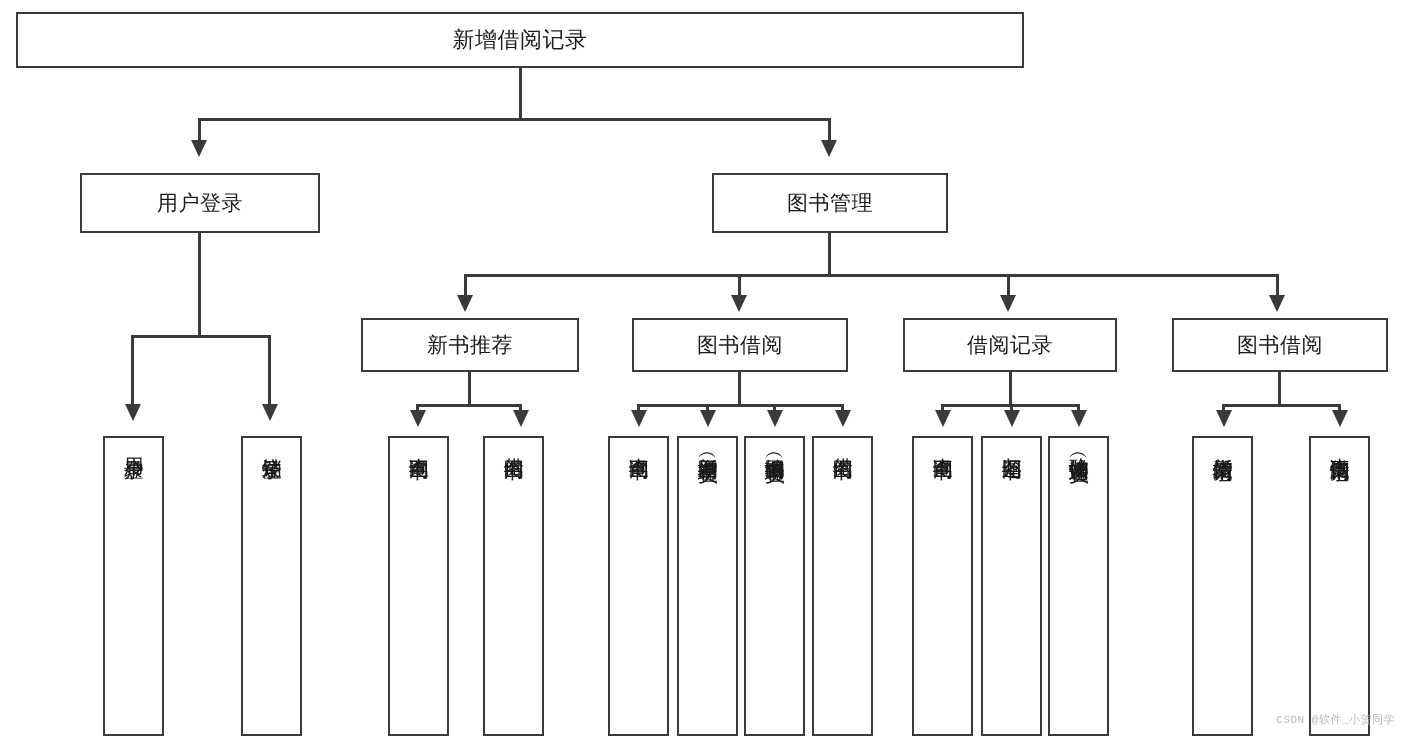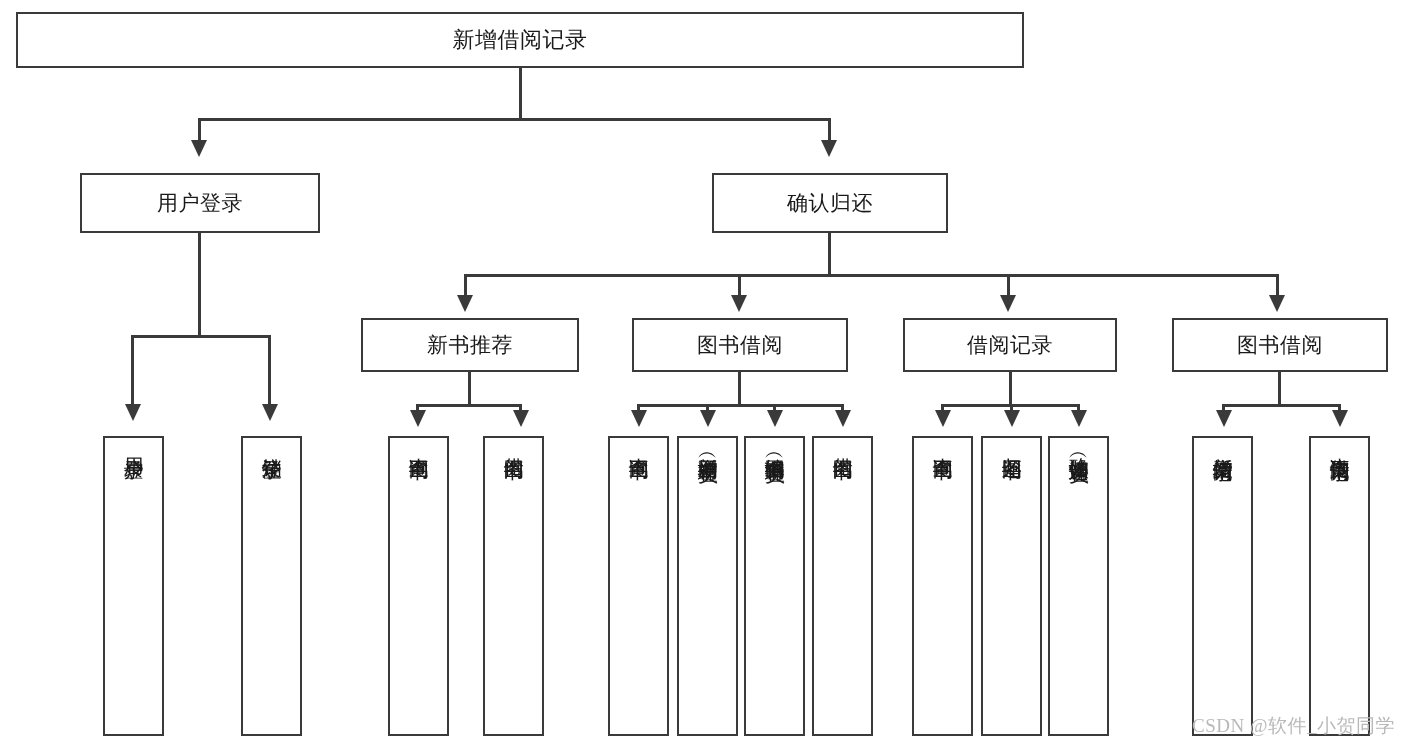--- a/index.html
+++ b/index.html
@@ -72,26 +72,26 @@
     width: 0;
     height: 0;
     border-left: 8px solid transparent;
     border-right: 8px solid transparent;
     border-top: 17px solid #3a3a3a;
   }
   
   #watermark {
     position: absolute;
     right: 10px;
-    bottom: 8px;
-    font-size: 19px;
+    bottom: 20px;
+    font-size: 11px;
     color: #b9b9b9;
     white-space: nowrap;
     letter-spacing: 0.5px;
-    font-family: Liberation Serif, serif;
+    font-family: Liberation Mono, monospace;
   }
 </style>
 </head>
 <body>
 
 <div id="canvas">
 
   <div class="node root horiz" style="left:16px; top:12px; width:1008px; height:56px;">
     <span class="label">新增借阅记录</span>
   </div>
@@ -104,21 +104,21 @@
   <div class="arrow" style="left:191px; top:140px;"></div>
 
   <div class="vline" style="left:828px; top:118px; width:3px; height:28px;"></div>
   <div class="arrow" style="left:821px; top:140px;"></div>
 
   <div class="node horiz" style="left:80px; top:173px; width:240px; height:60px;">
     <span class="label">用户登录</span>
   </div>
 
   <div class="node horiz" style="left:712px; top:173px; width:236px; height:60px;">
-    <span class="label">确认归还</span>
+    <span class="label">图书管理</span>
   </div>
 
   <div class="vline" style="left:198px; top:233px; width:3px; height:105px;"></div>
   <div class="hline" style="left:131px; top:335px; width:139px; height:3px;"></div>
   <div class="vline" style="left:131px; top:335px; width:3px; height:73px;"></div>
   <div class="arrow" style="left:125px; top:404px;"></div>
   <div class="vline" style="left:268px; top:335px; width:3px; height:73px;"></div>
   <div class="arrow" style="left:262px; top:404px;"></div>
 
   <div class="vline" style="left:828px; top:233px; width:3px; height:44px;"></div>

